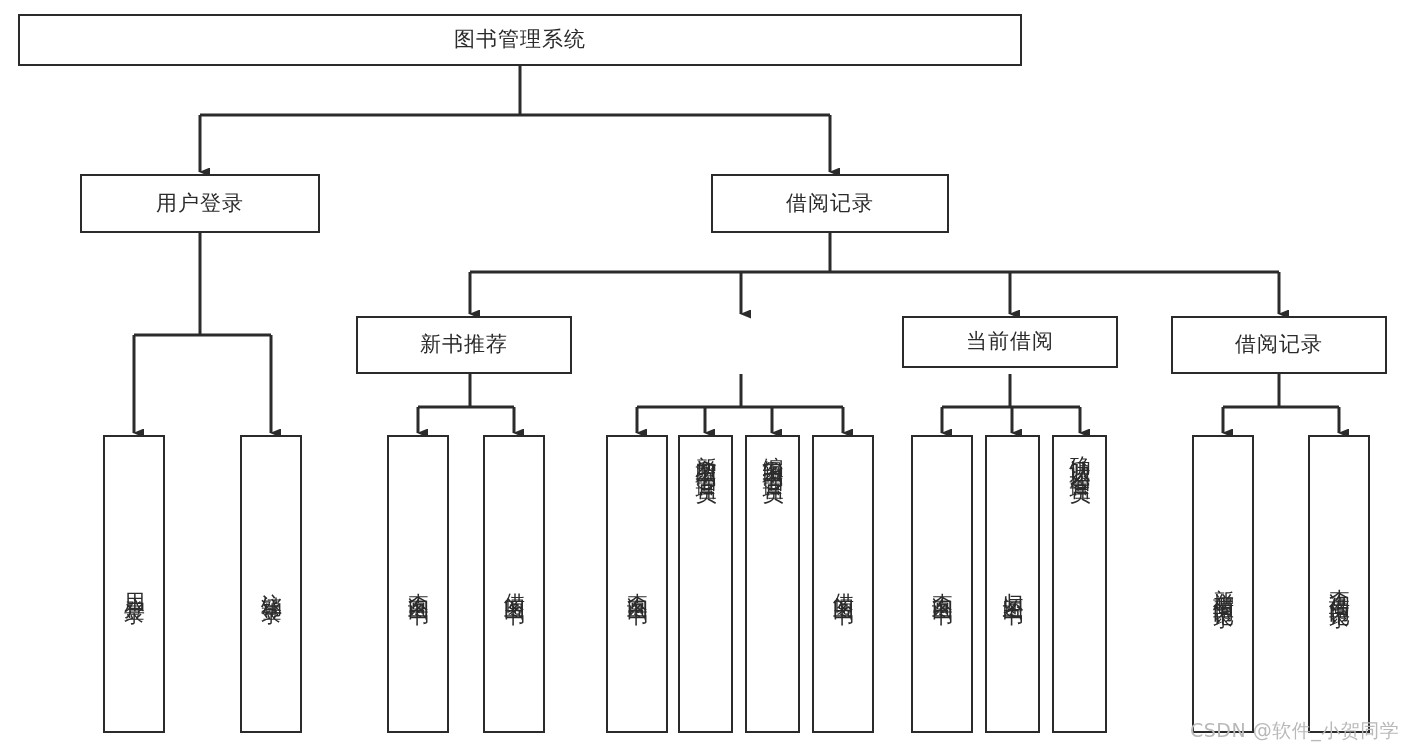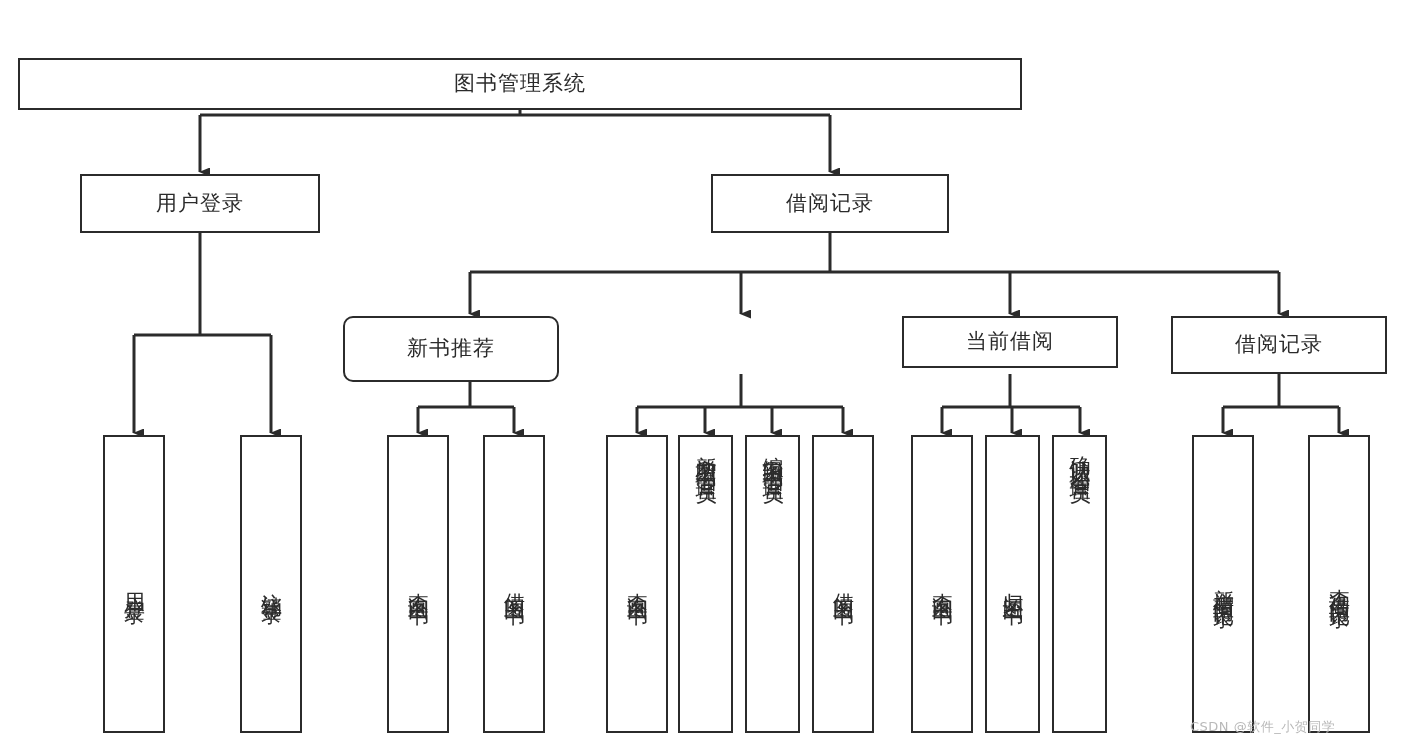--- a/index.html
+++ b/index.html
@@ -58,21 +58,21 @@
     white-space: nowrap;
   }
   .node-box.vert.align-top {
     align-items: flex-start;
   }
   .node-box.vert.align-top .node-label {
     margin-top: 2px;
   }
   .watermark {
     position: absolute;
-    font-size: 13px;
+    font-size: 19px;
     color: #b9b9b9;
     white-space: nowrap;
     letter-spacing: 0.5px;
     user-select: none;
   }
 </style>
 </head>
 <body>
 
 <div id="diagram-root">
@@ -123,32 +123,32 @@
       <line x1="1012" y1="407" x2="1012" y2="433" marker-end="url(#arrowhead)"></line>
       <line x1="1080" y1="407" x2="1080" y2="433" marker-end="url(#arrowhead)"></line>
 
       <line x1="1279" y1="374" x2="1279" y2="407"></line>
       <line x1="1223" y1="407" x2="1339" y2="407"></line>
       <line x1="1223" y1="407" x2="1223" y2="433" marker-end="url(#arrowhead)"></line>
       <line x1="1339" y1="407" x2="1339" y2="433" marker-end="url(#arrowhead)"></line>
     </g>
   </svg>
 
-  <div class="node-box horiz" style="left:18px; top:14px; width:1004px; height:52px;margin-top:44px;">
+  <div class="node-box horiz" style="left:18px; top:14px; width:1004px; height:52px;">
     <span class="node-label">图书管理系统</span>
   </div>
 
   <div class="node-box horiz" style="left:80px; top:174px; width:240px; height:59px;">
     <span class="node-label">用户登录</span>
   </div>
   <div class="node-box horiz" style="left:711px; top:174px; width:238px; height:59px;">
     <span class="node-label">借阅记录</span>
   </div>
 
-  <div class="node-box horiz" style="left:343px; top:316px; width:216px; height:66px;border-radius:10px;">
+  <div class="node-box horiz" style="left:356px; top:316px; width:216px; height:58px;">
     <span class="node-label">新书推荐</span>
   </div>
   <div class="node-box horiz" style="left:902px; top:316px; width:216px; height:52px;">
     <span class="node-label">当前借阅</span>
   </div>
   <div class="node-box horiz" style="left:1171px; top:316px; width:216px; height:58px;">
     <span class="node-label">借阅记录</span>
   </div>
 
   <div class="node-box vert" style="left:103px; top:435px; width:62px; height:298px;">

